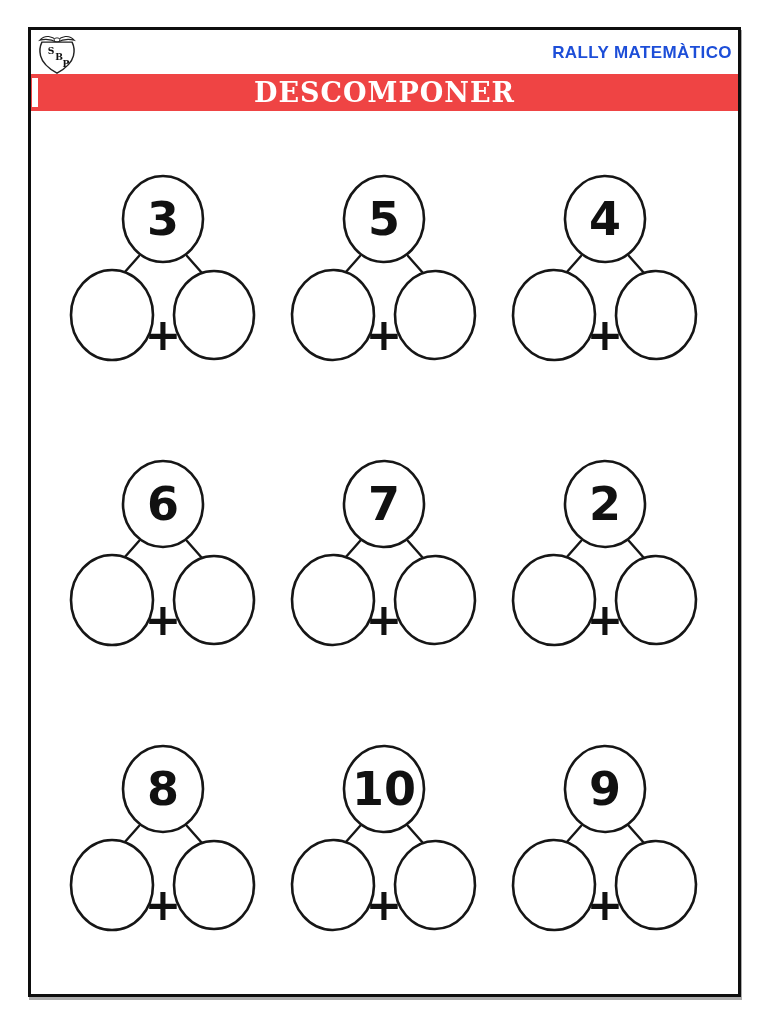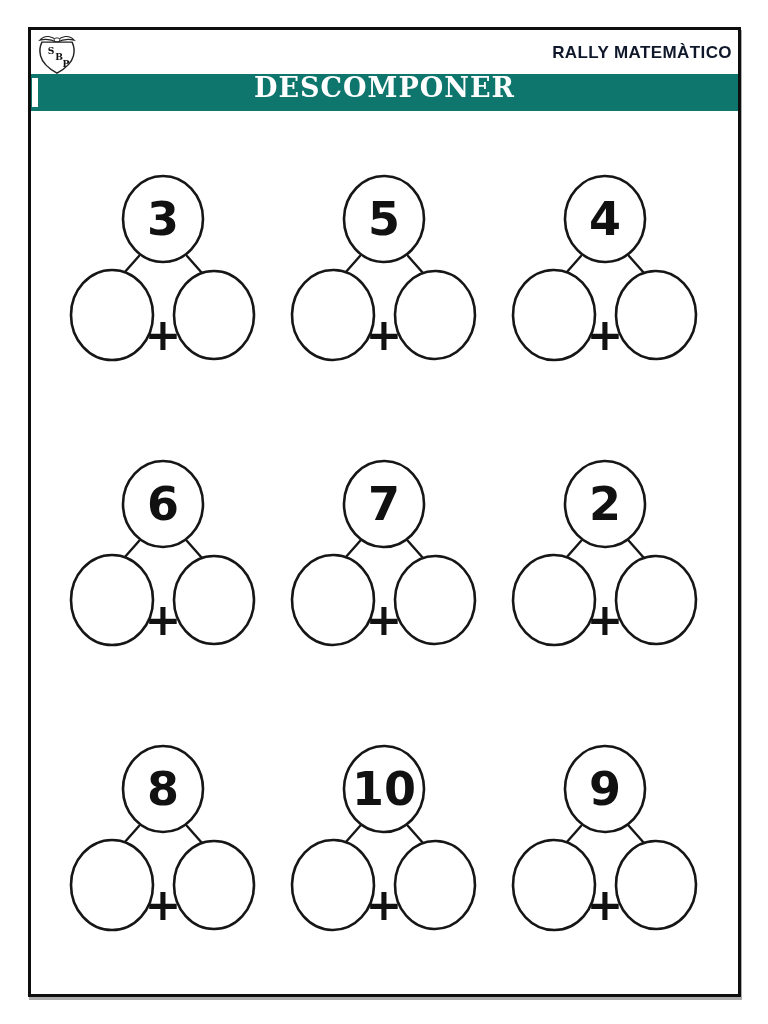--- a/index.html
+++ b/index.html
@@ -35,32 +35,33 @@
     font-weight: bold;
     fill: #111;
   }
   .header-title {
     position: absolute;
     top: 13px;
     right: 6px;
     font-size: 17px;
     font-weight: bold;
     letter-spacing: 0.4px;
-    color: #0f172a;
+    color: #1d4ed8;
     white-space: nowrap;
   }
   
   .banner {
     position: absolute;
     top: 44px;
     left: 0;
     right: 0;
     height: 37px;
-    background: #0f766e;
+    background: #ef4444;
     display: flex;
+    align-items: center;
     justify-content: center;
   }
   .banner-notch {
     position: absolute;
     left: 1px;
     top: 4px;
     width: 6px;
     height: 29px;
     background: #ffffff;
   }

